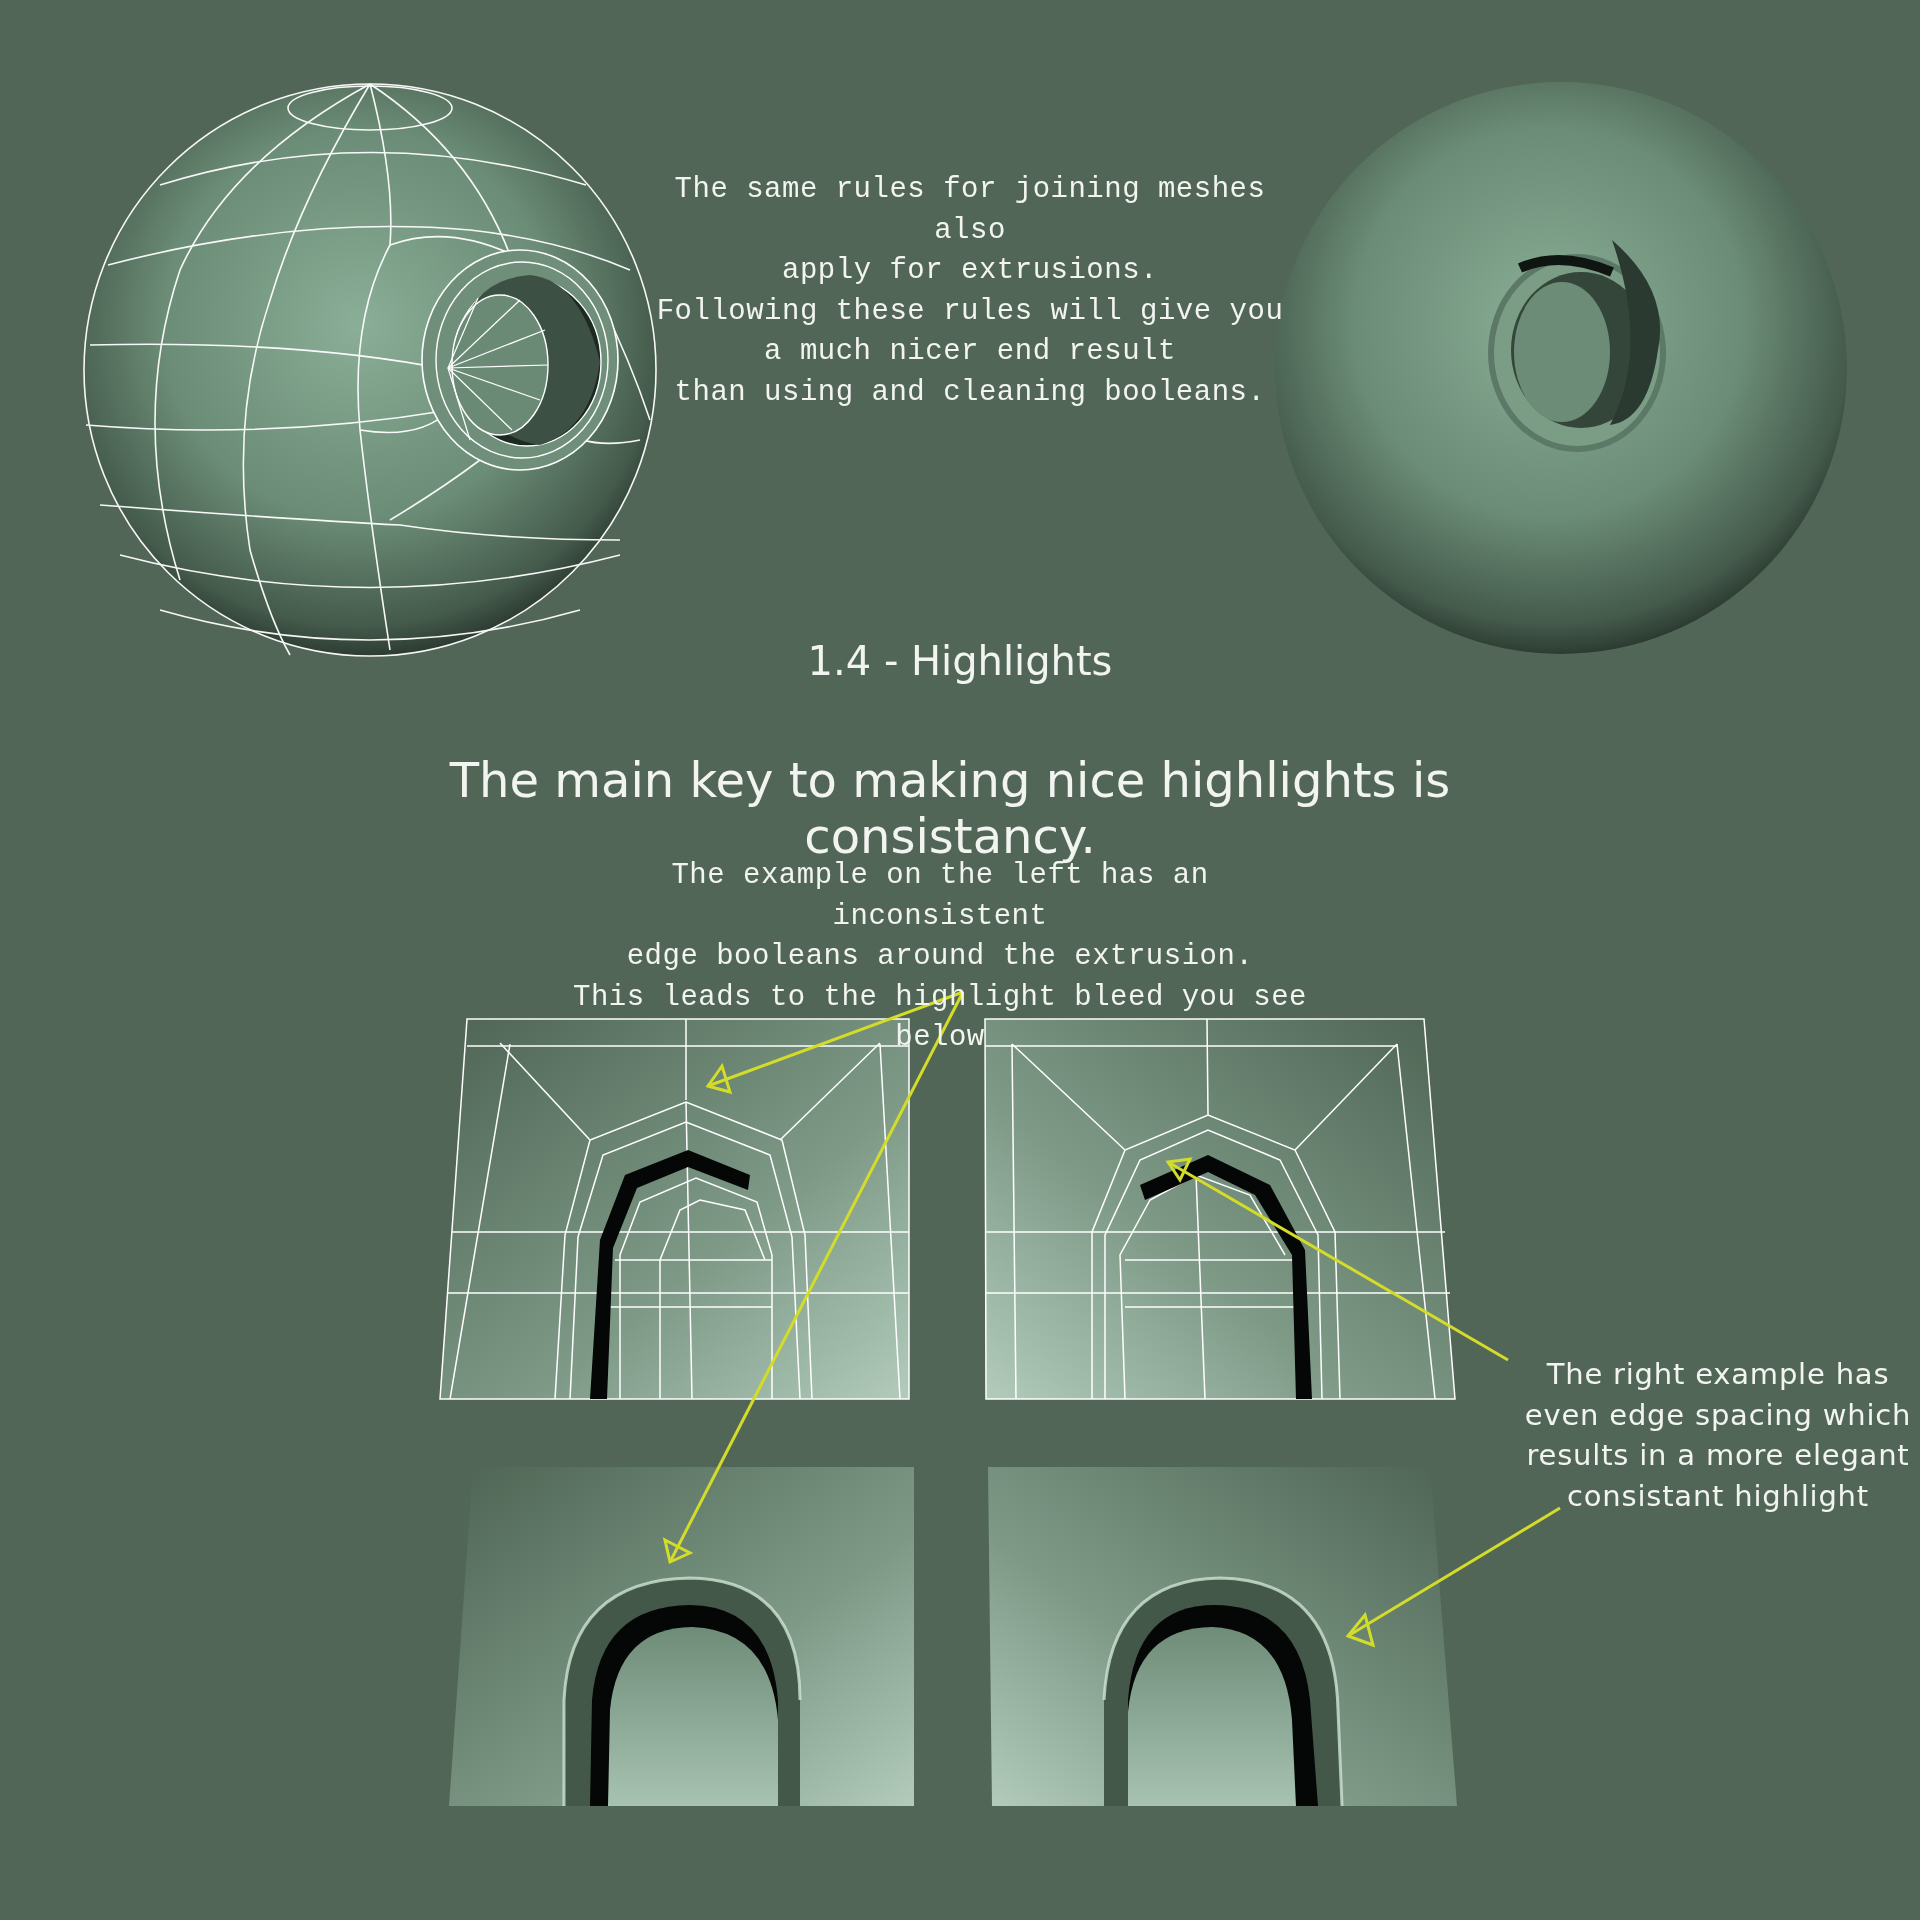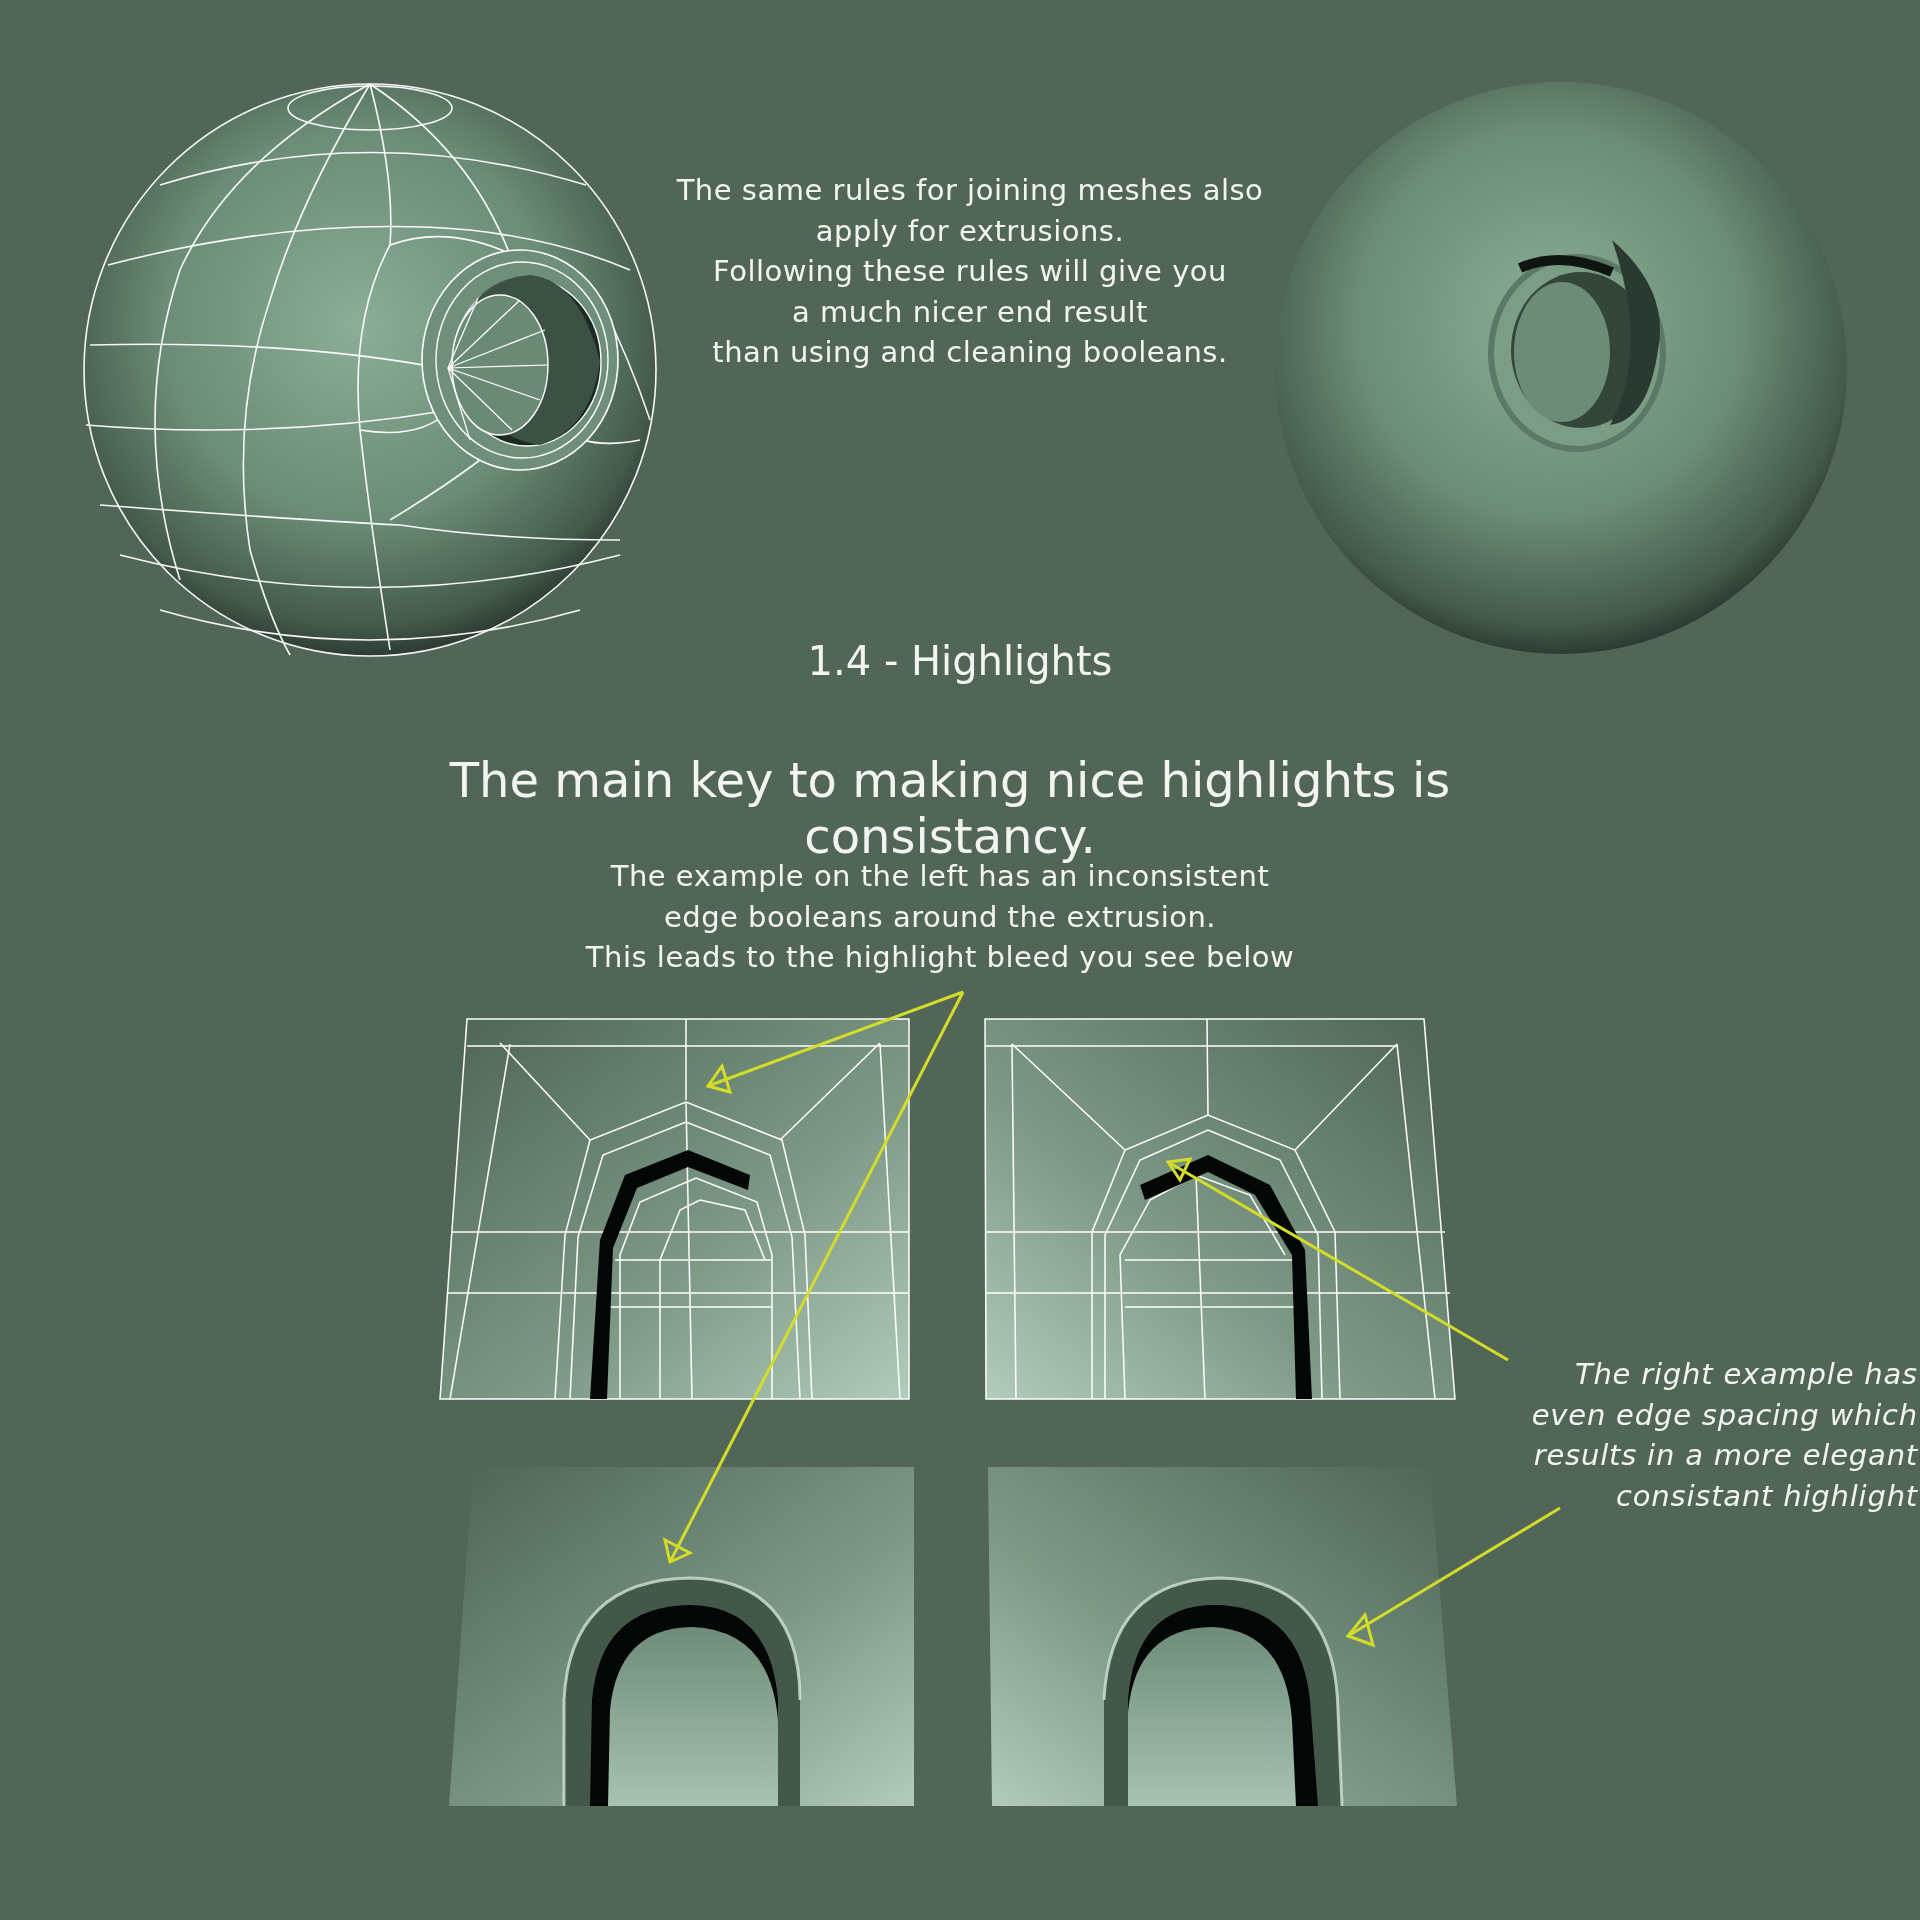--- a/index.html
+++ b/index.html
@@ -7,26 +7,27 @@
     width:1920px; height:1920px; overflow:hidden;
     background:#526658;
     font-family:"DejaVu Sans", sans-serif;
     color:#f2f4f0;
     position:relative;
   }
   .abs { position:absolute; }
   .text-block {
     text-align:center; white-space:pre-line; font-weight:normal;
     letter-spacing:0.5px;
+    font-family:Liberation Mono, monospace;
   }
   #intro { left:640px; top:170px; width:660px; font-size:29px; line-height:40.5px; }
   #section-title { left:660px; top:638px; width:600px; font-size:40px; text-align:center; }
   #key-line { left:300px; top:752px; width:1300px; font-size:48px; text-align:center; }
   #left-note { left:560px; top:856px; width:760px; font-size:29px; line-height:40.5px; }
-  #right-note { left:1518px; top:1354px; width:400px; font-size:29px; line-height:40.5px; text-align:right; white-space:pre-line; letter-spacing:0.8px;font-style:italic; }
+  #right-note { left:1518px; top:1354px; width:400px; font-size:29px; line-height:40.5px; text-align:center; white-space:pre-line; letter-spacing:0.8px; }
   svg { position:absolute; left:0; top:0; }
 </style>
 </head>
 <body>
 
 <svg width="1920" height="1920" viewBox="0 0 1920 1920">
   <defs>
     <radialGradient id="sphereGrad" cx="0.48" cy="0.42" r="0.62">
       <stop offset="0" stop-color="#8aae97"></stop>
       <stop offset="0.55" stop-color="#6b8c76"></stop>

